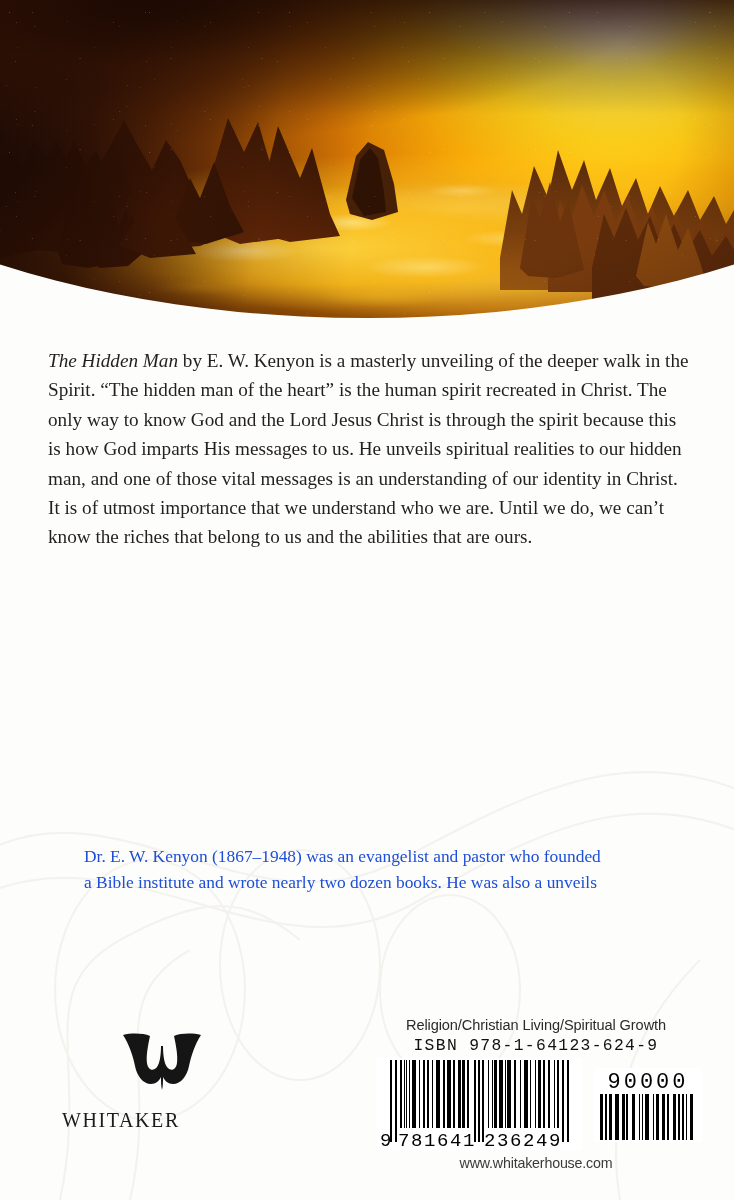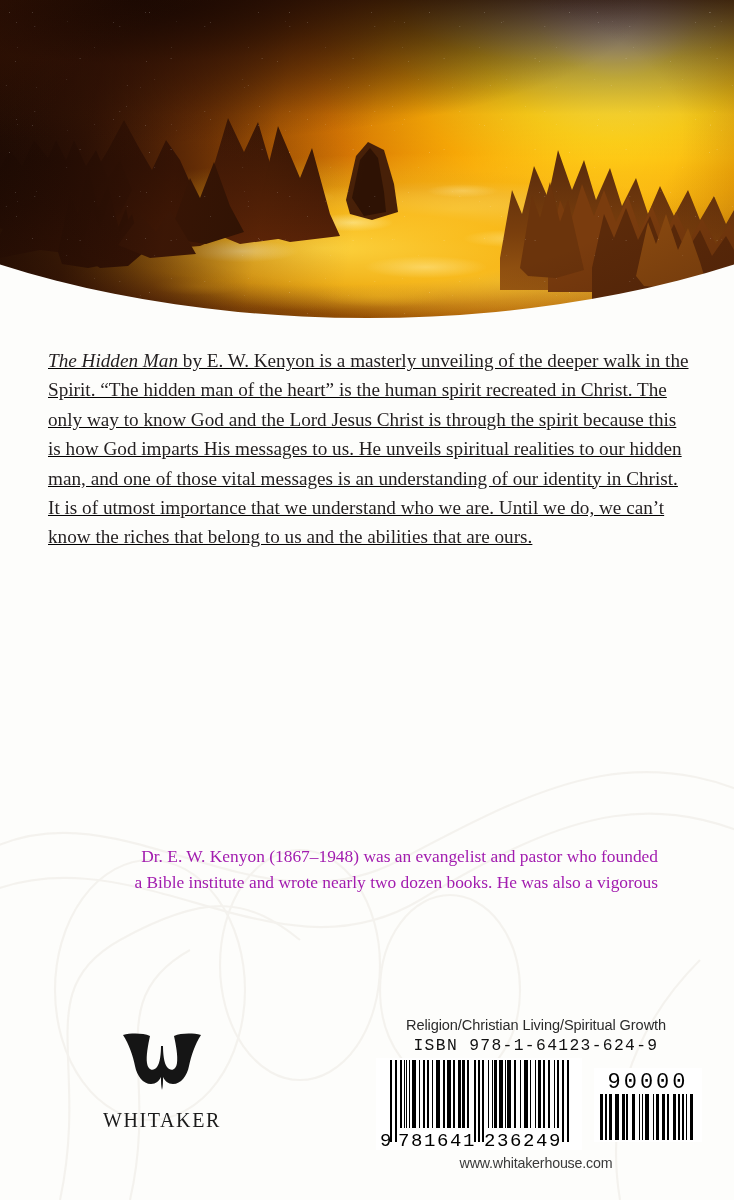--- a/index.html
+++ b/index.html
@@ -86,41 +86,41 @@
       radial-gradient(circle at 88% 64%, rgba(255,255,255,.4) .6px, transparent .7px),
       radial-gradient(circle at 95% 80%, rgba(255,255,255,.45) .6px, transparent .7px),
       radial-gradient(circle at 76% 90%, rgba(255,255,255,.3) .6px, transparent .7px),
       radial-gradient(circle at 62% 20%, rgba(255,255,255,.25) .6px, transparent .7px);
     background-size:140px 140px,97px 97px,113px 113px,85px 85px,131px 131px,77px 77px,121px 121px,104px 104px,91px 91px,133px 133px,88px 88px,109px 109px;
   }
   #peaks{overflow:visible;}
 
   
   #copy{
-    position:absolute;left:48px;top:346px;width:644px;text-decoration:underline;
+    position:absolute;left:48px;top:346px;width:644px;
   }
   .para{
     font-size:19.2px;line-height:29.4px;color:#231f20;
     text-align:left;margin:0 0 25px 0;
     font-family:"Liberation Serif", serif;
   }
   .para i{font-style:italic;}
 
   
   #bio{
     position:absolute;left:84px;top:843px;width:574px;
   }
   #bio .bioline{
-    font-size:17.4px;line-height:26.4px;color:#a21caf;
-    font-family:"Liberation Serif", serif;margin:0;text-align:right;
+    font-size:17.4px;line-height:26.4px;color:#1d4ed8;
+    font-family:"Liberation Serif", serif;margin:0;
   }
 
   
   #publisher{
-    position:absolute;left:62px;top:1032px;width:200px;text-align:center;
+    position:absolute;left:62px;top:1032px;width:200px;text-align:left;
   }
   #logo-mark{display:block;margin:0 auto 14px auto;}
   .pub-line{
     font-family:"Liberation Serif", serif;
     font-size:20px;letter-spacing:1.6px;color:#1b1b1b;
     line-height:25px;text-transform:uppercase;
   }
 
   
   #barcode-block{
@@ -234,21 +234,21 @@
 </div>
 
 <div id="copy">
   <p class="para"><i>The Hidden Man</i><span> by E. W. Kenyon is a masterly unveiling of the deeper walk in the Spirit. “The hidden man of the heart” is the human spirit recreated in Christ. The only way to know God and the Lord Jesus Christ is through the spirit because this is how God imparts His messages to us. He unveils spiritual realities to our hidden man, and one of those vital messages is an understanding of our identity in Christ. It is of utmost importance that we understand who we are. Until we do, we can’t know the riches that belong to us and the abilities that are ours.</span></p>
 
 
 </div>
 
 <div id="bio">
   <p class="bioline">Dr. E. W. Kenyon (1867–1948) was an evangelist and pastor who founded</p>
-  <p class="bioline">a Bible institute and wrote nearly two dozen books. He was also a vigorous</p>
+  <p class="bioline">a Bible institute and wrote nearly two dozen books. He was also a unveils</p>
 </div>
 
 <div id="publisher">
   <svg id="logo-mark" width="82" height="62" viewBox="0 0 82 62">
     <path fill="#151515" d="M2,3 C10,1 22,1 29,4 C27,13 25,24 26,31 C27,38 32,40 36,35
       C39,31 40,22 40,14 L42,14 C42,22 43,31 46,35 C50,40 55,38 56,31 C57,24 55,13 53,4
       C60,1 72,1 80,3 C74,12 70,24 68,34 C66,44 60,52 52,52 C47,52 44,49 42,45
       C42,50 42,54 41,58 C40,54 40,50 40,45 C38,49 35,52 30,52 C22,52 16,44 14,34
       C12,24 8,12 2,3 Z"></path>
   </svg>

